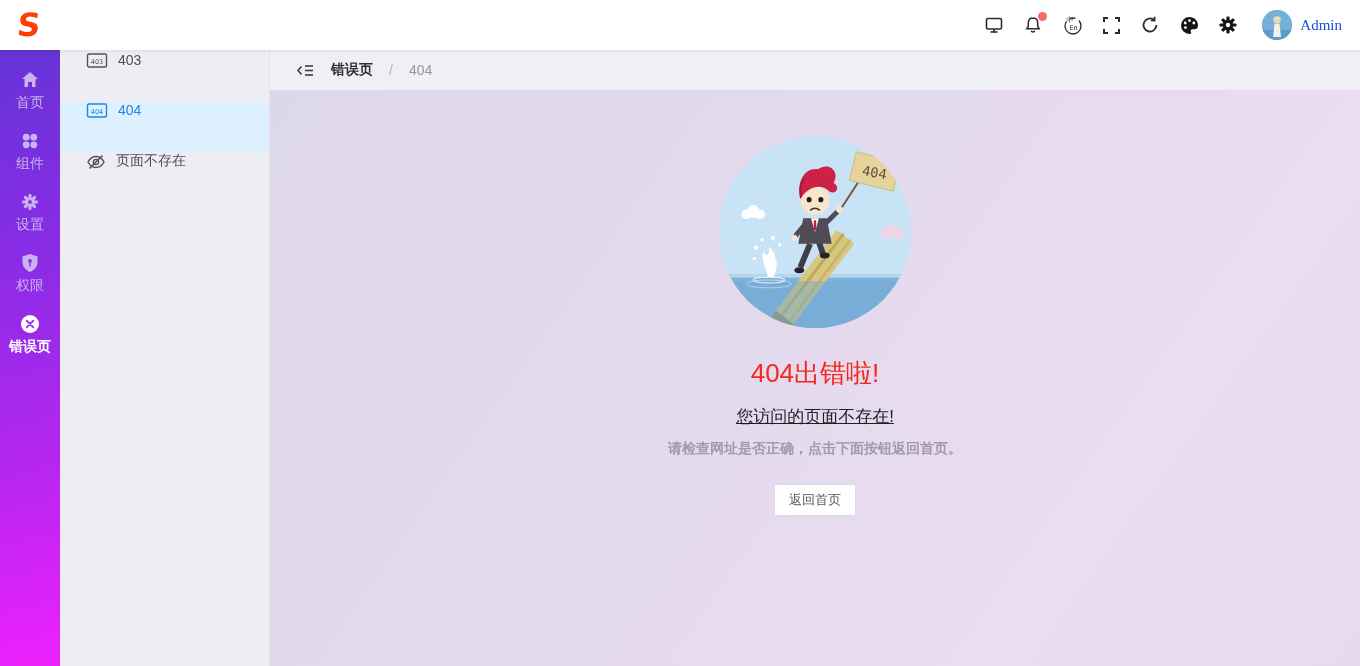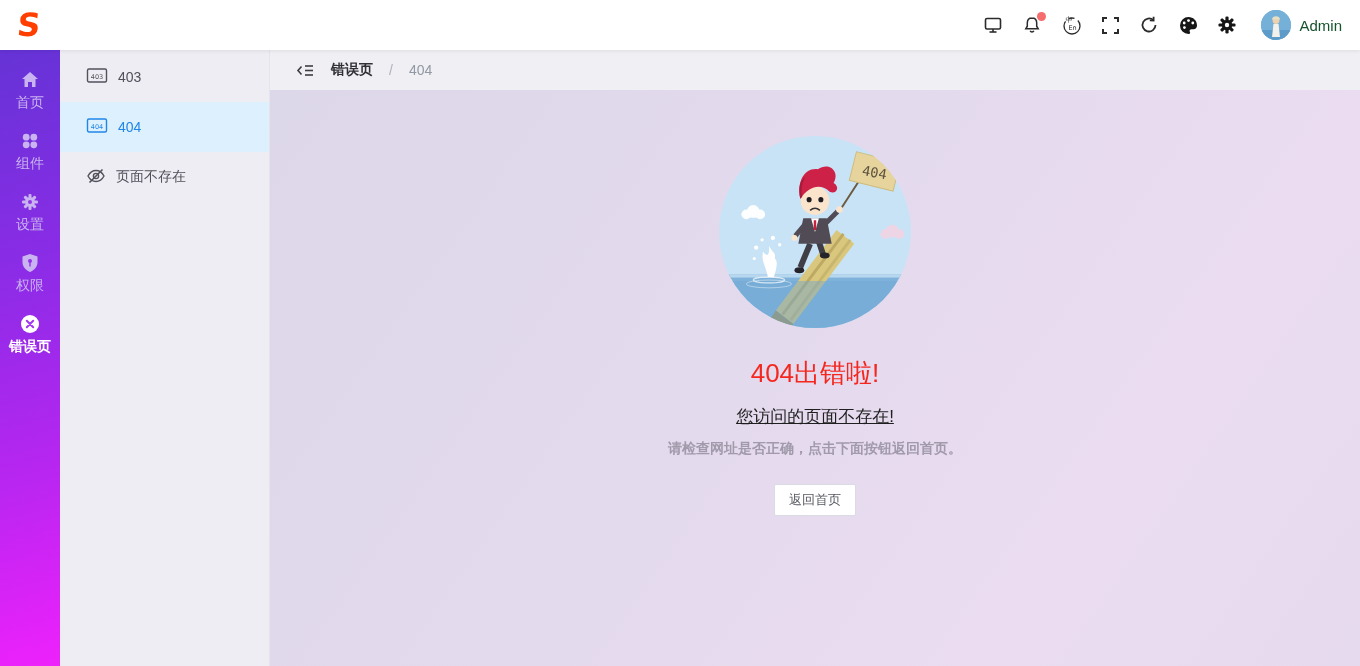--- a/index.html
+++ b/index.html
@@ -17,38 +17,38 @@
   .brand-title { font-family:"DejaVu Sans Mono","Liberation Mono",monospace;
     color:#ff4b26; font-size:20px; letter-spacing:1px; }
   .header-actions { display:flex; align-items:center; gap:17px; }
   .hicon { width:22px; height:22px; display:flex; align-items:center; justify-content:center;
     cursor:pointer; position:relative; }
   .hicon svg { display:block; }
   .badge-dot { position:absolute; top:-2px; right:-3px; width:9px; height:9px;
     border-radius:50%; background:#f56c6c; }
   .user { display:flex; align-items:center; gap:8px; margin-left:6px; cursor:pointer; }
   .avatar { width:30px; height:30px; border-radius:50%; overflow:hidden; background:#74b0d8; }
-  .user-name { color:#14532d; font-size:15px; }
+  .user-name { color:#1d4ed8; font-size:15px;font-family:Liberation Serif, serif; }
 
   
   .main-wrap { position:absolute; top:50px; left:0; width:1360px; height:616px; display:flex; }
 
   
   .primary-sidebar { width:60px; height:100%;
     background:linear-gradient(165deg,#6533d6 0%,#8b2ce6 35%,#b726f0 68%,#ee21fb 100%);
     display:flex; flex-direction:column; align-items:center; padding-top:10px; flex-shrink:0; }
   .nav-item { width:80px; height:61px; display:flex; flex-direction:column; align-items:center;
     justify-content:center; gap:4px; color:#c9b4f1; font-size:14px; cursor:pointer; }
   .nav-item svg { display:block; }
   .nav-item.active { color:#ffffff; font-weight:bold; }
 
   
   .secondary-sidebar { width:210px; height:100%; background:#efedf4;
     border-right:1px solid #e6e3ea; flex-shrink:0; padding-top:2px; }
-  .sub-item { height:50px; display:flex; align-items:center; gap:10px; padding-left:26px;
+  .sub-item { height:50px; display:flex; align-items:flex-start; gap:10px; padding-left:26px;
     color:#50505a; font-size:14px; cursor:pointer; }
   .sub-item.active { background:#ddf0fd; color:#2086e8; }
   .sub-item.active .frame-icon rect { stroke:#2086e8; }
   .sub-item.active .frame-icon text { fill:#2086e8; }
 
   
   .main-col { flex:1; height:100%; display:flex; flex-direction:column; }
   .breadcrumb-bar { height:40px; background:#f0eff4; display:flex; align-items:center;
     gap:16px; padding-left:26px; flex-shrink:0; }
   .fold-icon { cursor:pointer; display:flex; }

